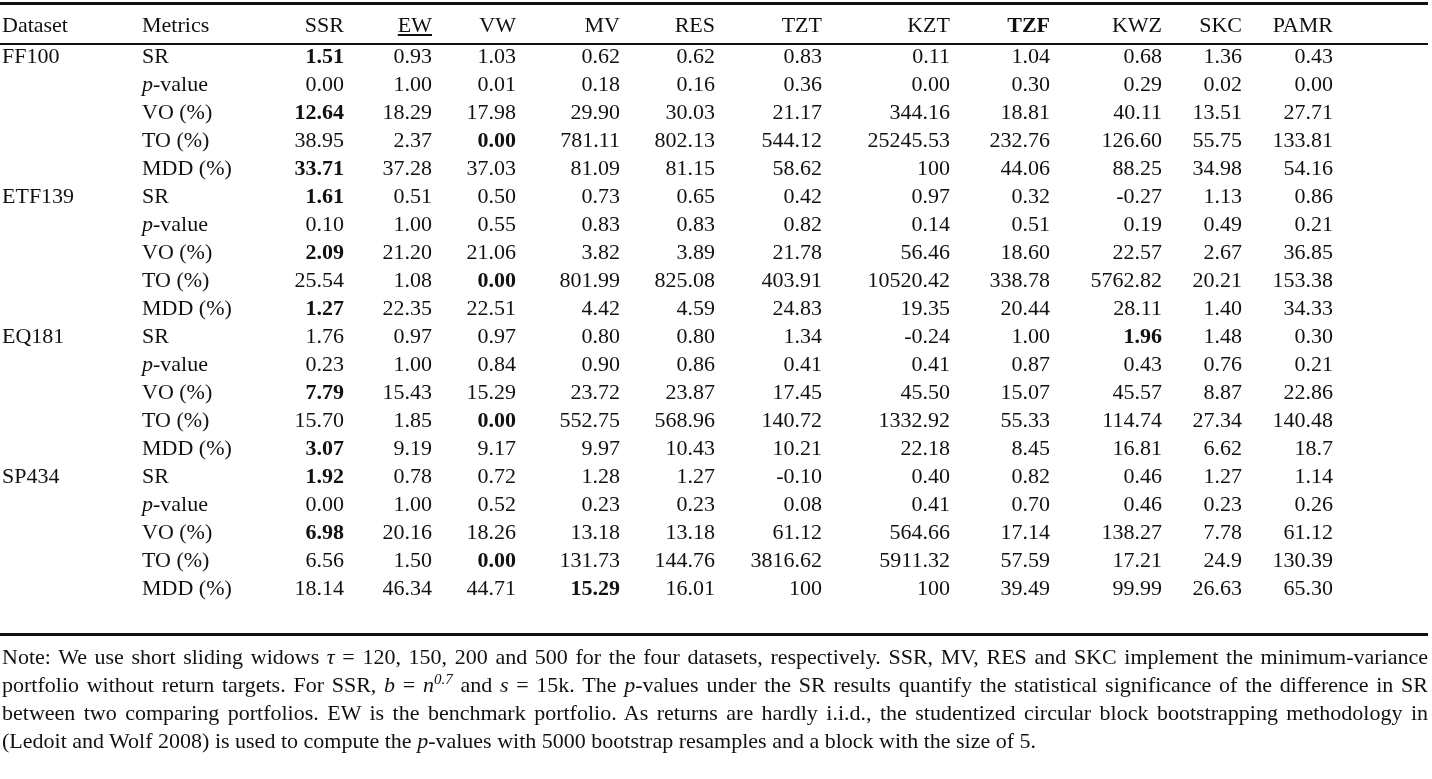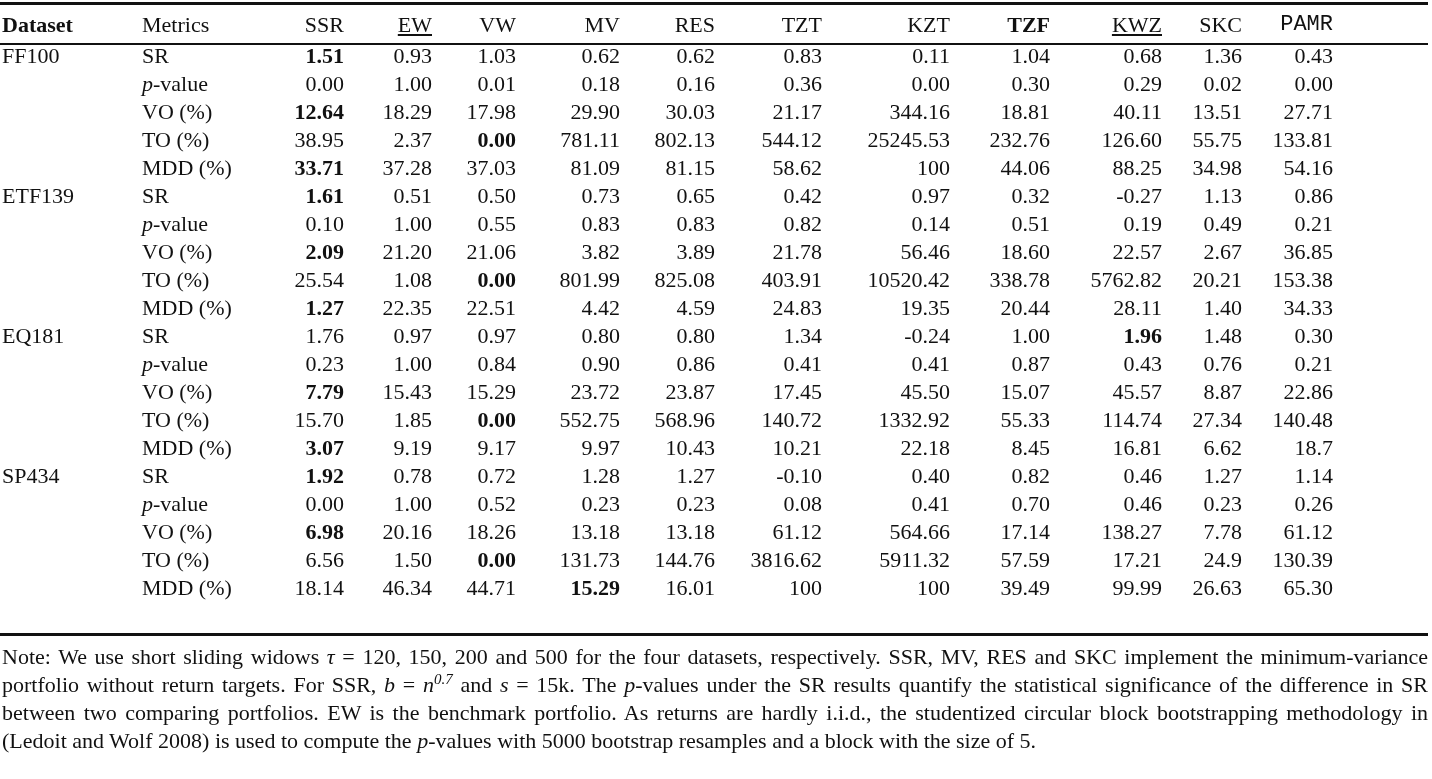--- a/index.html
+++ b/index.html
@@ -39,33 +39,33 @@
 </head>
 <body>
 
 <div class="rule top"></div>
 <div class="rule mid"></div>
 <div class="rule bottom"></div>
 
 <table class="results">
   <thead>
     <tr id="head-row">
-        <th class="c-ds" style="width: 140px; font-weight: bold;">Dataset</th>
+        <th class="c-ds" style="width: 140px;">Dataset</th>
         <th class="c-m" style="width: 150px;">Metrics</th>
         <th class="num" style="width: 52px;">SSR</th>
         <th class="num" style="width: 88px; text-decoration: underline;">EW</th>
         <th class="num" style="width: 84px;">VW</th>
         <th class="num" style="width: 104px;">MV</th>
         <th class="num" style="width: 95px;">RES</th>
         <th class="num" style="width: 107px;">TZT</th>
         <th class="num" style="width: 128px;">KZT</th>
         <th class="num" style="width: 100px; font-weight: bold;">TZF</th>
-        <th class="num" style="width: 112px; text-decoration: underline;">KWZ</th>
+        <th class="num" style="width: 112px;">KWZ</th>
         <th class="num" style="width: 80px;">SKC</th>
-        <th class="num" style="width: 91px; font-family: Liberation Mono, monospace;">PAMR</th>
+        <th class="num" style="width: 91px;">PAMR</th>
       </tr>
   </thead>
   <tbody id="table-body">
       <tr>
         <td class="c-ds">FF100</td>
         <td class="c-m"><span>SR</span></td>
         <td class="num b">1.51</td>
         <td class="num">0.93</td>
         <td class="num">1.03</td>
         <td class="num">0.62</td>

